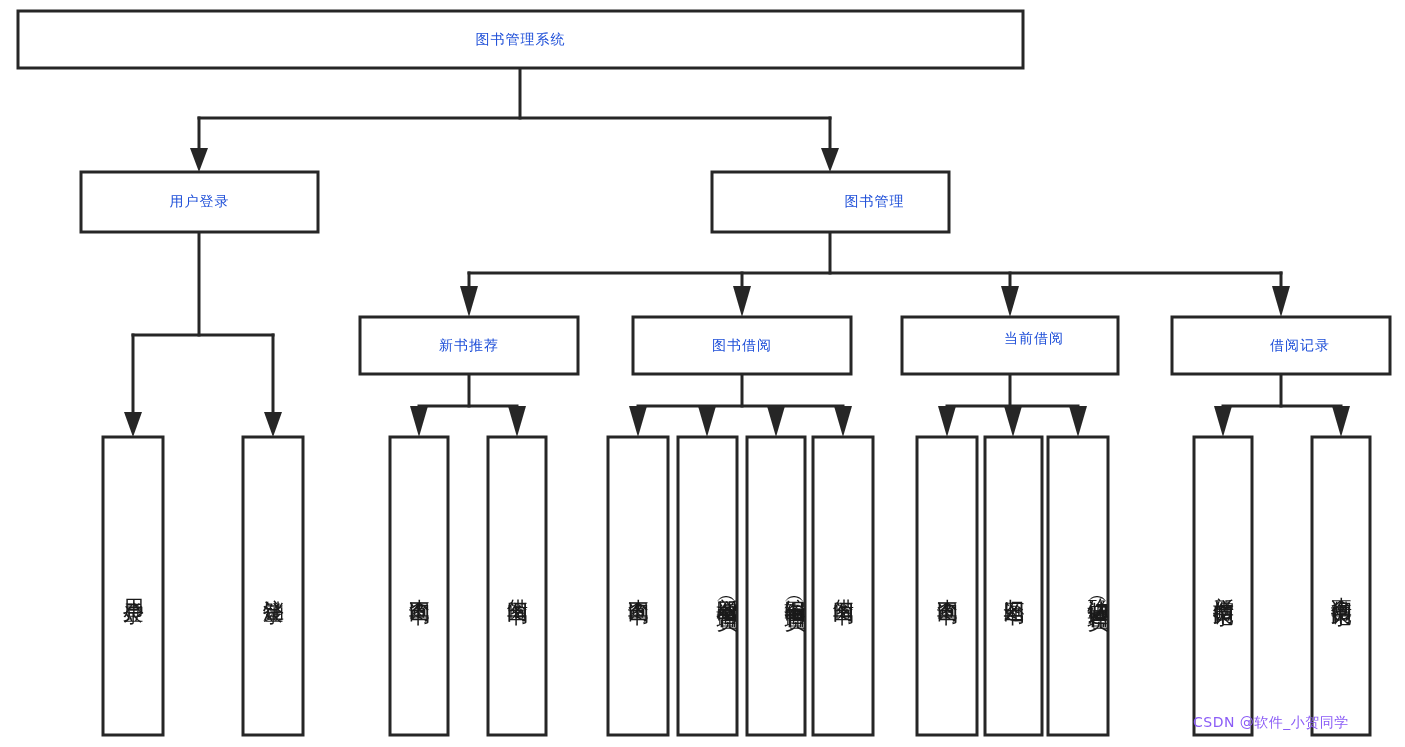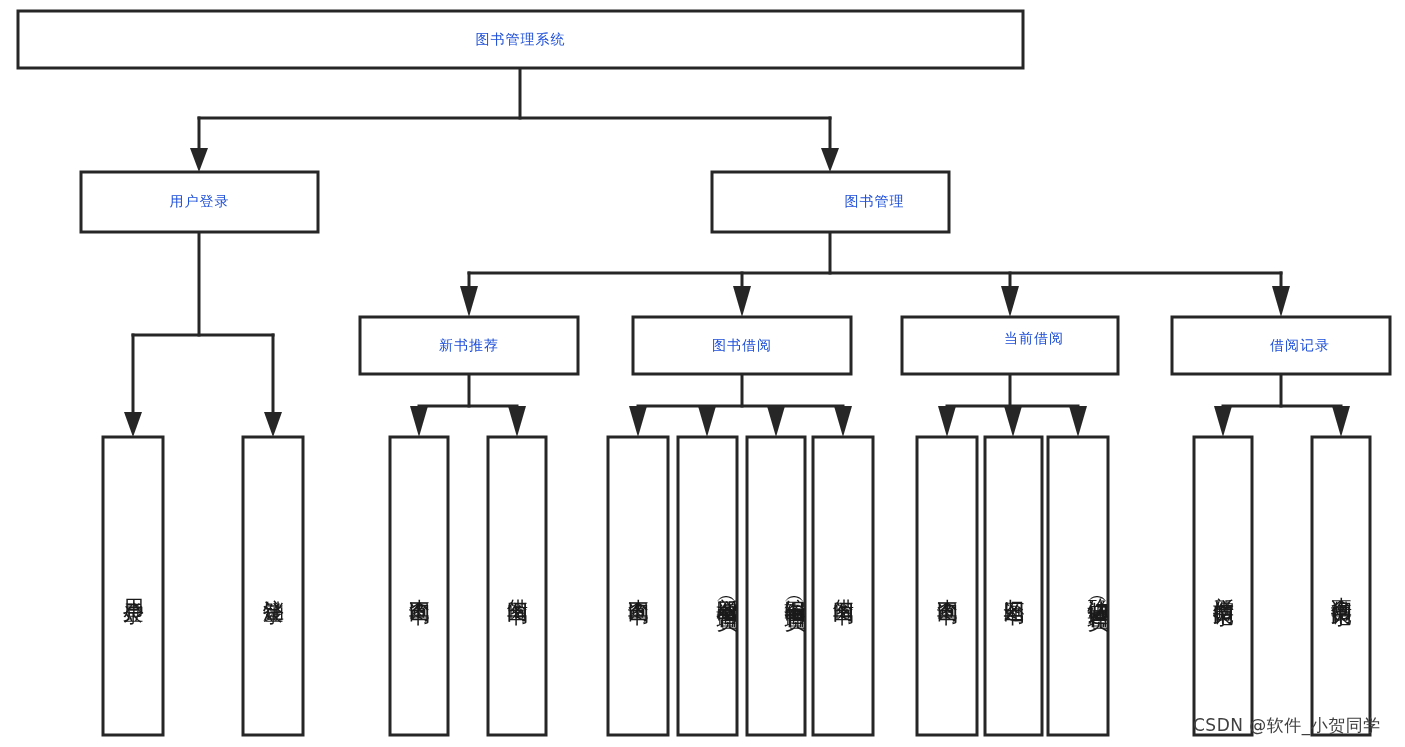--- a/index.html
+++ b/index.html
@@ -61,22 +61,22 @@
     font-size: 21px;
     writing-mode: vertical-rl;
     text-orientation: upright;
     letter-spacing: 2px;
     line-height: 1;
     white-space: nowrap;
     pointer-events: none;
   }
   .watermark {
     position: absolute;
-    color: #404040;
-    font-size: 17px;
+    color: #8b5cf6;
+    font-size: 14px;
     letter-spacing: 0.5px;
     white-space: nowrap;
     pointer-events: none;
   }
 </style>
 </head>
 <body>
 
 <div id="diagram-root">
 

